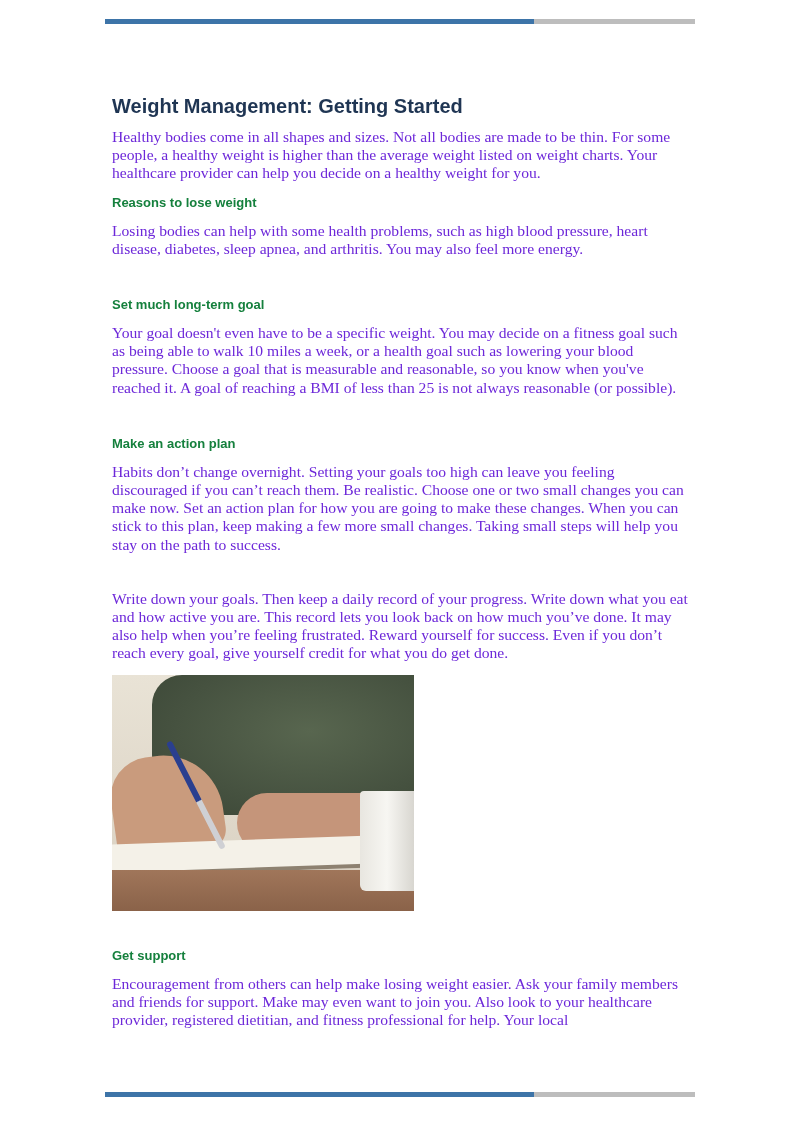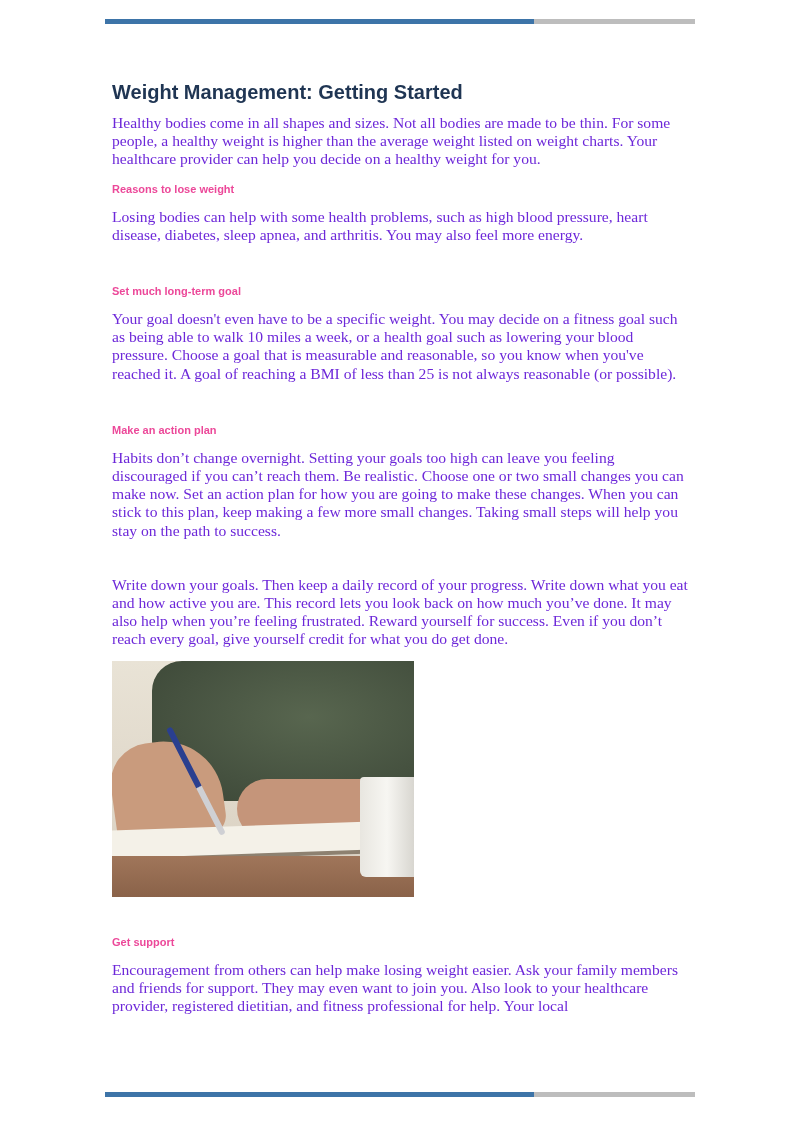--- a/index.html
+++ b/index.html
@@ -4,23 +4,23 @@
   <style>
     html, body { margin: 0; padding: 0; background: #ffffff; }
     body { width: 800px; height: 1131px; position: relative; overflow: hidden; }
     .bar { position: absolute; left: 105px; width: 590px; height: 5px; display: flex; }
     .bar .blue { width: 429px; background: #3d74a8; }
     .bar .gray { flex: 1; background: #bdbdbd; }
     .top-bar { top: 19px; }
     .bottom-bar { top: 1092px; }
     .footer { position: absolute; top: 1144px; left: 106px; width: 590px; display: flex; justify-content: space-between;
       font-family: Liberation Sans, sans-serif; font-style: italic; font-size: 12px; color: #7a7a7a; }
-    .content { position: absolute; left: 112px; top: 79px; width: 580px; }
+    .content { position: absolute; left: 112px; top: 93px; width: 580px; }
     h1 { margin: 0 0 9px 0; font-family: "Liberation Sans", sans-serif; font-weight: bold; font-size: 20px; color: #1f3553; line-height: 26px; }
-    h2 { margin: 0 0 8px 0; font-family: "Liberation Sans", sans-serif; font-weight: bold; font-size: 11px; color: #ec4899; line-height: 22px; }
+    h2 { margin: 0 0 8px 0; font-family: "Liberation Sans", sans-serif; font-weight: bold; font-size: 13px; color: #15803d; line-height: 22px; }
     p { margin: 0; font-family: "Liberation Serif", serif; font-size: 15.6px; line-height: 18.2px; color: #6d28d9; }
     .sec { margin-bottom: 14px; }
     .photo { width: 302px; height: 236px; position: relative; overflow: hidden; margin-top: 12px;
       background: linear-gradient(180deg, #e9e3d6 0%, #d8cfc0 100%); }
     .photo .shirt { position: absolute; left: 40px; top: 0; width: 262px; height: 140px;
       background: radial-gradient(ellipse at 60% 40%, #58664f 0%, #465240 60%, #3a4535 100%); border-radius: 30px 0 0 60px; }
     .photo .arm-l { position: absolute; left: 0; top: 80px; width: 110px; height: 100px; background: #c99b7d; border-radius: 40px 60px 20px 10px; transform: rotate(-8deg); }
     .photo .arm-r { position: absolute; left: 125px; top: 118px; width: 140px; height: 60px; background: #c5957a; border-radius: 30px 10px 10px 30px; }
     .photo .book { position: absolute; left: 0; top: 165px; width: 260px; height: 28px; background: #f4f1e8; border-bottom: 4px solid #8d8170; transform: skewY(-2deg); }
     .photo .table { position: absolute; left: 0; top: 195px; width: 302px; height: 41px; background: linear-gradient(180deg, #a0765a 0%, #8a6249 100%); }
@@ -62,21 +62,21 @@
       <div class="arm-r"></div>
       <div class="book"></div>
       <div class="table"></div>
       <div class="pen"></div>
       <div class="mug"></div>
     </div>
   </div>
 
   <div class="sec">
     <h2>Get support</h2>
-    <p>Encouragement from others can help make losing weight easier. Ask your family members and friends for support. They may even want to join you. Also look to your healthcare provider, registered dietitian, and fitness professional for help. Your local</p>
+    <p>Encouragement from others can help make losing weight easier. Ask your family members and friends for support. Make may even want to join you. Also look to your healthcare provider, registered dietitian, and fitness professional for help. Your local</p>
   </div>
 </div>
 
 <div class="bar bottom-bar">
   <div class="blue"></div>
   <div class="gray"></div>
 </div>
 
 <div class="footer">
   <span>© Krames</span>

